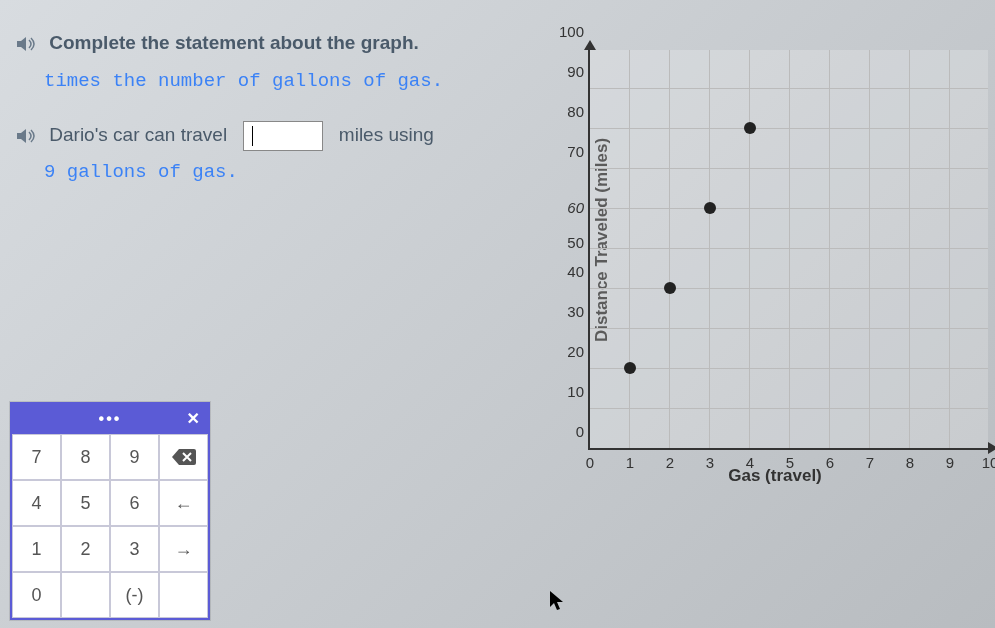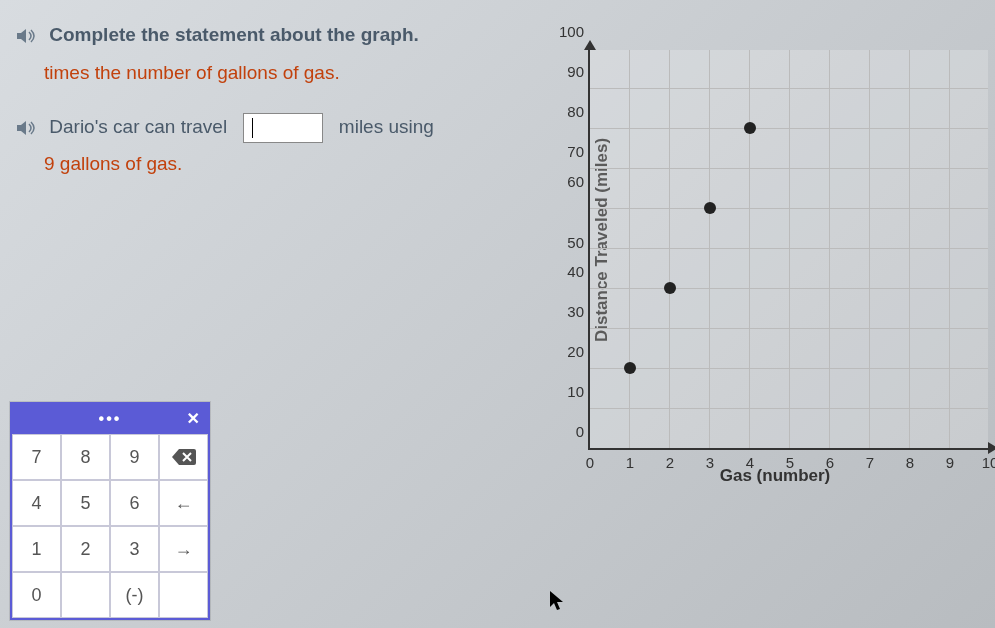--- a/index.html
+++ b/index.html
@@ -14,20 +14,21 @@
   }
   .content {
     display: flex;
     width: 100%;
     height: 100%;
   }
   .left-panel {
     flex: 0 0 500px;
     padding: 20px 10px 20px 10px;
     position: relative;
+    margin-top: 8px;
   }
   .right-panel {
     flex: 1;
     padding: 10px;
   }
   .speaker-icon {
     display: inline-flex;
     width: 20px;
     height: 16px;
     vertical-align: middle;
@@ -64,23 +65,24 @@
     position: absolute;
     left: 8px;
     top: 4px;
     width: 1px;
     height: 20px;
     background: #000;
   }
   .sub-indent {
     padding-left: 34px;
     font-size: 19px;
-    color: #c2410c;
+    color: #3b82f6;
     margin-top: -18px;
     margin-bottom: 28px;
+    font-family: Liberation Mono, monospace;
   }
 
   
   .keypad {
     position: absolute;
     left: 10px;
     bottom: 8px;
     width: 200px;
     background: #fff;
     border: 2px solid #5b5bd6;
@@ -283,42 +285,42 @@
       <div class="y-axis-label">Distance Traveled (miles)</div>
       <div class="plot-area">
         <div class="y-arrow"></div>
         <div class="x-arrow"></div>
       <div class="y-tick" style="bottom: 0px;">0</div>
           <div class="y-tick" style="bottom: 40px;">10</div>
           <div class="y-tick" style="bottom: 80px;">20</div>
           <div class="y-tick" style="bottom: 120px;">30</div>
           <div class="y-tick" style="bottom: 160px;">40</div>
           <div class="y-tick" style="bottom: 189px;">50</div>
-          <div class="y-tick" style="bottom: 250px;">60</div>
+          <div class="y-tick" style="bottom: 224px; font-style: italic;">60</div>
           <div class="y-tick" style="bottom: 280px;">70</div>
           <div class="y-tick" style="bottom: 320px;">80</div>
           <div class="y-tick" style="bottom: 360px;">90</div>
           <div class="y-tick" style="bottom: 400px;">100</div>
           <div class="x-tick" style="left: 0px;">0</div>
           <div class="x-tick" style="left: 40px;">1</div>
           <div class="x-tick" style="left: 80px;">2</div>
           <div class="x-tick" style="left: 120px;">3</div>
           <div class="x-tick" style="left: 160px;">4</div>
           <div class="x-tick" style="left: 200px;">5</div>
           <div class="x-tick" style="left: 240px;">6</div>
           <div class="x-tick" style="left: 280px;">7</div>
           <div class="x-tick" style="left: 320px;">8</div>
           <div class="x-tick" style="left: 360px;">9</div>
           <div class="x-tick" style="left: 400px;">10</div>
           <div class="data-point" style="left: 40px; bottom: 80px;"></div>
           <div class="data-point" style="left: 80px; bottom: 160px;"></div>
           <div class="data-point" style="left: 120px; bottom: 240px;"></div>
           <div class="data-point" style="left: 160px; bottom: 320px;"></div>
         </div>
-      <div class="x-axis-label" style="position:absolute; top:438px; left:0; right:0;">Gas (number)</div>
+      <div class="x-axis-label" style="position:absolute; top:438px; left:0; right:0;">Gas (travel)</div>
     </div>
   </div>
 </div>
 
 <div class="cursor">
   <svg width="16" height="20" viewBox="0 0 16 20">
       <path d="M0 0 L0 16 L4 12 L7 19 L10 18 L7 11 L13 11 Z" fill="#000"></path>
     </svg>
 </div>
 

